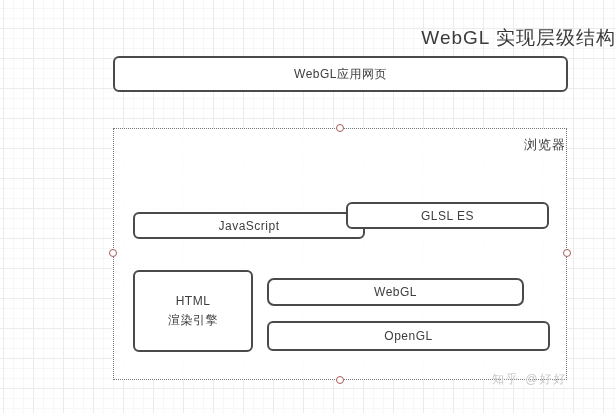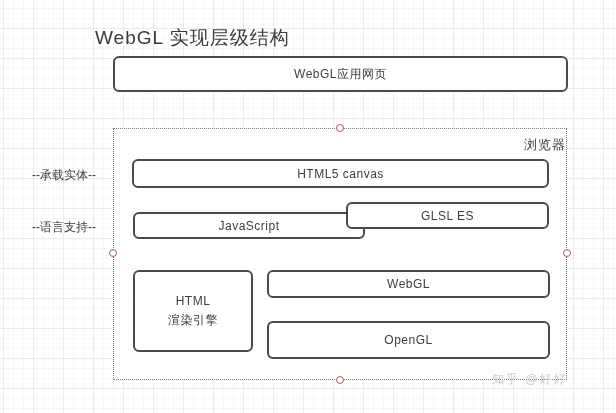--- a/index.html
+++ b/index.html
@@ -19,21 +19,21 @@
       linear-gradient(var(--grid-fine, #f7f7f7) 1px, transparent 1px),
       linear-gradient(90deg, var(--grid-fine, #f7f7f7) 1px, transparent 1px);
     background-size: 30px 30px, 30px 30px, 10px 10px, 10px 10px;
     background-position: -3px -2px, 3px -2px, -3px -2px, 3px -2px;
   }
   .title {
     position: absolute;
     left: 95px;
     right: 0;
     top: 25px;
-    text-align: left;
+    text-align: right;
     font-size: 19px;
     letter-spacing: 1px;
     color: #3a3a3a;
   }
   .box {
     position: absolute;
     box-sizing: border-box;
     border: 2px solid var(--box-border, #4a4a4a);
     border-radius: 6px;
     background: #ffffff;
@@ -58,22 +58,22 @@
     left: 0; right: 0; top: 7px;
     text-align: right;
     font-size: 13px;
     color: var(--box-text, #3d3d3d);
     letter-spacing: 1px;
   }
   .canvas-box { left: 18px;  top: 30px;  width: 417px; height: 29px; }
   .js-box     { left: 19px;  top: 83px;  width: 232px; height: 27px; }
   .glsl-box   { left: 232px; top: 73px;  width: 203px; height: 27px; }
   .engine-box { left: 19px;  top: 141px; width: 120px; height: 82px; white-space: pre-line; line-height: 1.55; }
-  .webgl-box  { left: 153px; top: 141px; width: 283px; height: 28px; }
-  .opengl-box { left: 153px; top: 192px; width: 283px; height: 38px; }
+  .webgl-box  { left: 153px; top: 149px; width: 257px; height: 28px; border-radius: 7px; }
+  .opengl-box { left: 153px; top: 192px; width: 283px; height: 30px; }
   .anchor {
     position: absolute;
     box-sizing: border-box;
     width: 8px; height: 8px;
     border: 1.5px solid var(--anchor, #a85d58);
     border-radius: 50%;
     background: #fff;
     z-index: 3;
   }
   .anchor-top    { left: 336px; top: 124px; }
@@ -106,32 +106,29 @@
 <body>
 
 <div class="stage">
 
   <div class="title">WebGL 实现层级结构</div>
 
   <div class="box app-box">WebGL应用网页</div>
 
   <div class="browser">
     <div class="browser-label">浏览器</div>
-    <div class="box canvas-box">HTML5 canvas</div>
     <div class="box js-box">JavaScript</div>
     <div class="box glsl-box">GLSL ES</div>
     <div class="box engine-box">HTML
 渲染引擎</div>
     <div class="box webgl-box">WebGL</div>
     <div class="box opengl-box">OpenGL</div>
   </div>
 
   <div class="anchor anchor-top"></div>
   <div class="anchor anchor-left"></div>
   <div class="anchor anchor-right"></div>
   <div class="anchor anchor-bottom"></div>
 
-  <div class="side-label side-carrier">--承载实体--</div>
-  <div class="side-label side-language">--语言支持--</div>
 
   <div class="watermark">知乎 @好好</div>
 
 </div>
 
 </body></html>

